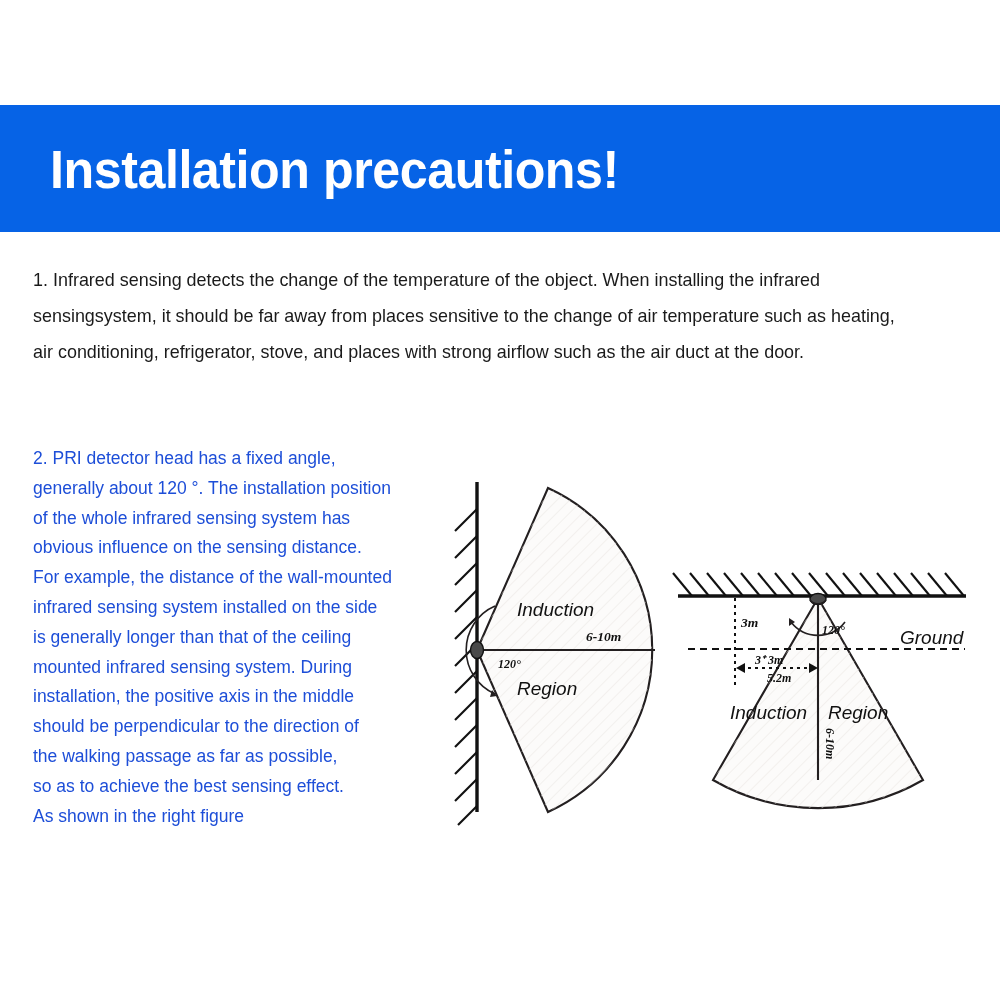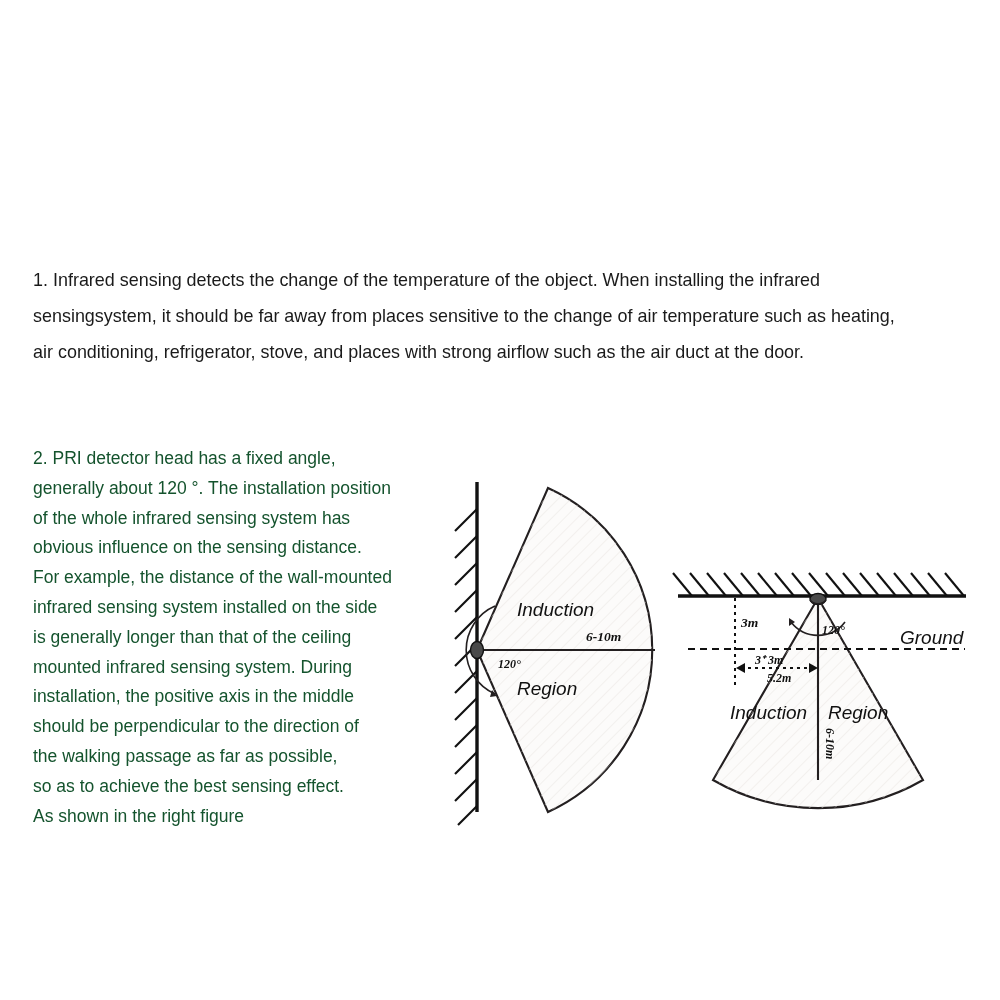--- a/index.html
+++ b/index.html
@@ -64,21 +64,21 @@
 
   
   .para2 {
     position: absolute;
     left: 33px;
     top: 444px;
     width: 424px;
     font-family: "Liberation Sans", sans-serif;
     font-size: 17.5px;
     line-height: 29.8px;
-    color: #14532d;
+    color: #1d4ed8;
     white-space: pre-line;
   }
 
   
   .figures {
     position: absolute;
     left: 0;
     top: 0;
     width: 1000px;
     height: 1000px;
@@ -145,20 +145,23 @@
     fill: #4a4a4a;
     stroke: #111111;
     stroke-width: 1.4;
   }
 </style>
 </head>
 <body>
 
 <div id="page">
 
+  <div class="banner">
+    <div class="banner-title">Installation precautions!</div>
+  </div>
 
   <div class="para1">1. Infrared sensing detects the change of the temperature of the object. When installing the infrared sensingsystem, it should be far away from places sensitive to the change of air temperature such as heating, air conditioning, refrigerator, stove, and places with strong airflow such as the air duct at the door.</div>
 
   <div class="para2">2. PRI detector head has a fixed angle,
 generally about 120 °. The installation position
 of the whole infrared sensing system has
 obvious influence on the sensing distance.
 For example, the distance of the wall-mounted
 infrared sensing system installed on the side
 is generally longer than that of the ceiling

